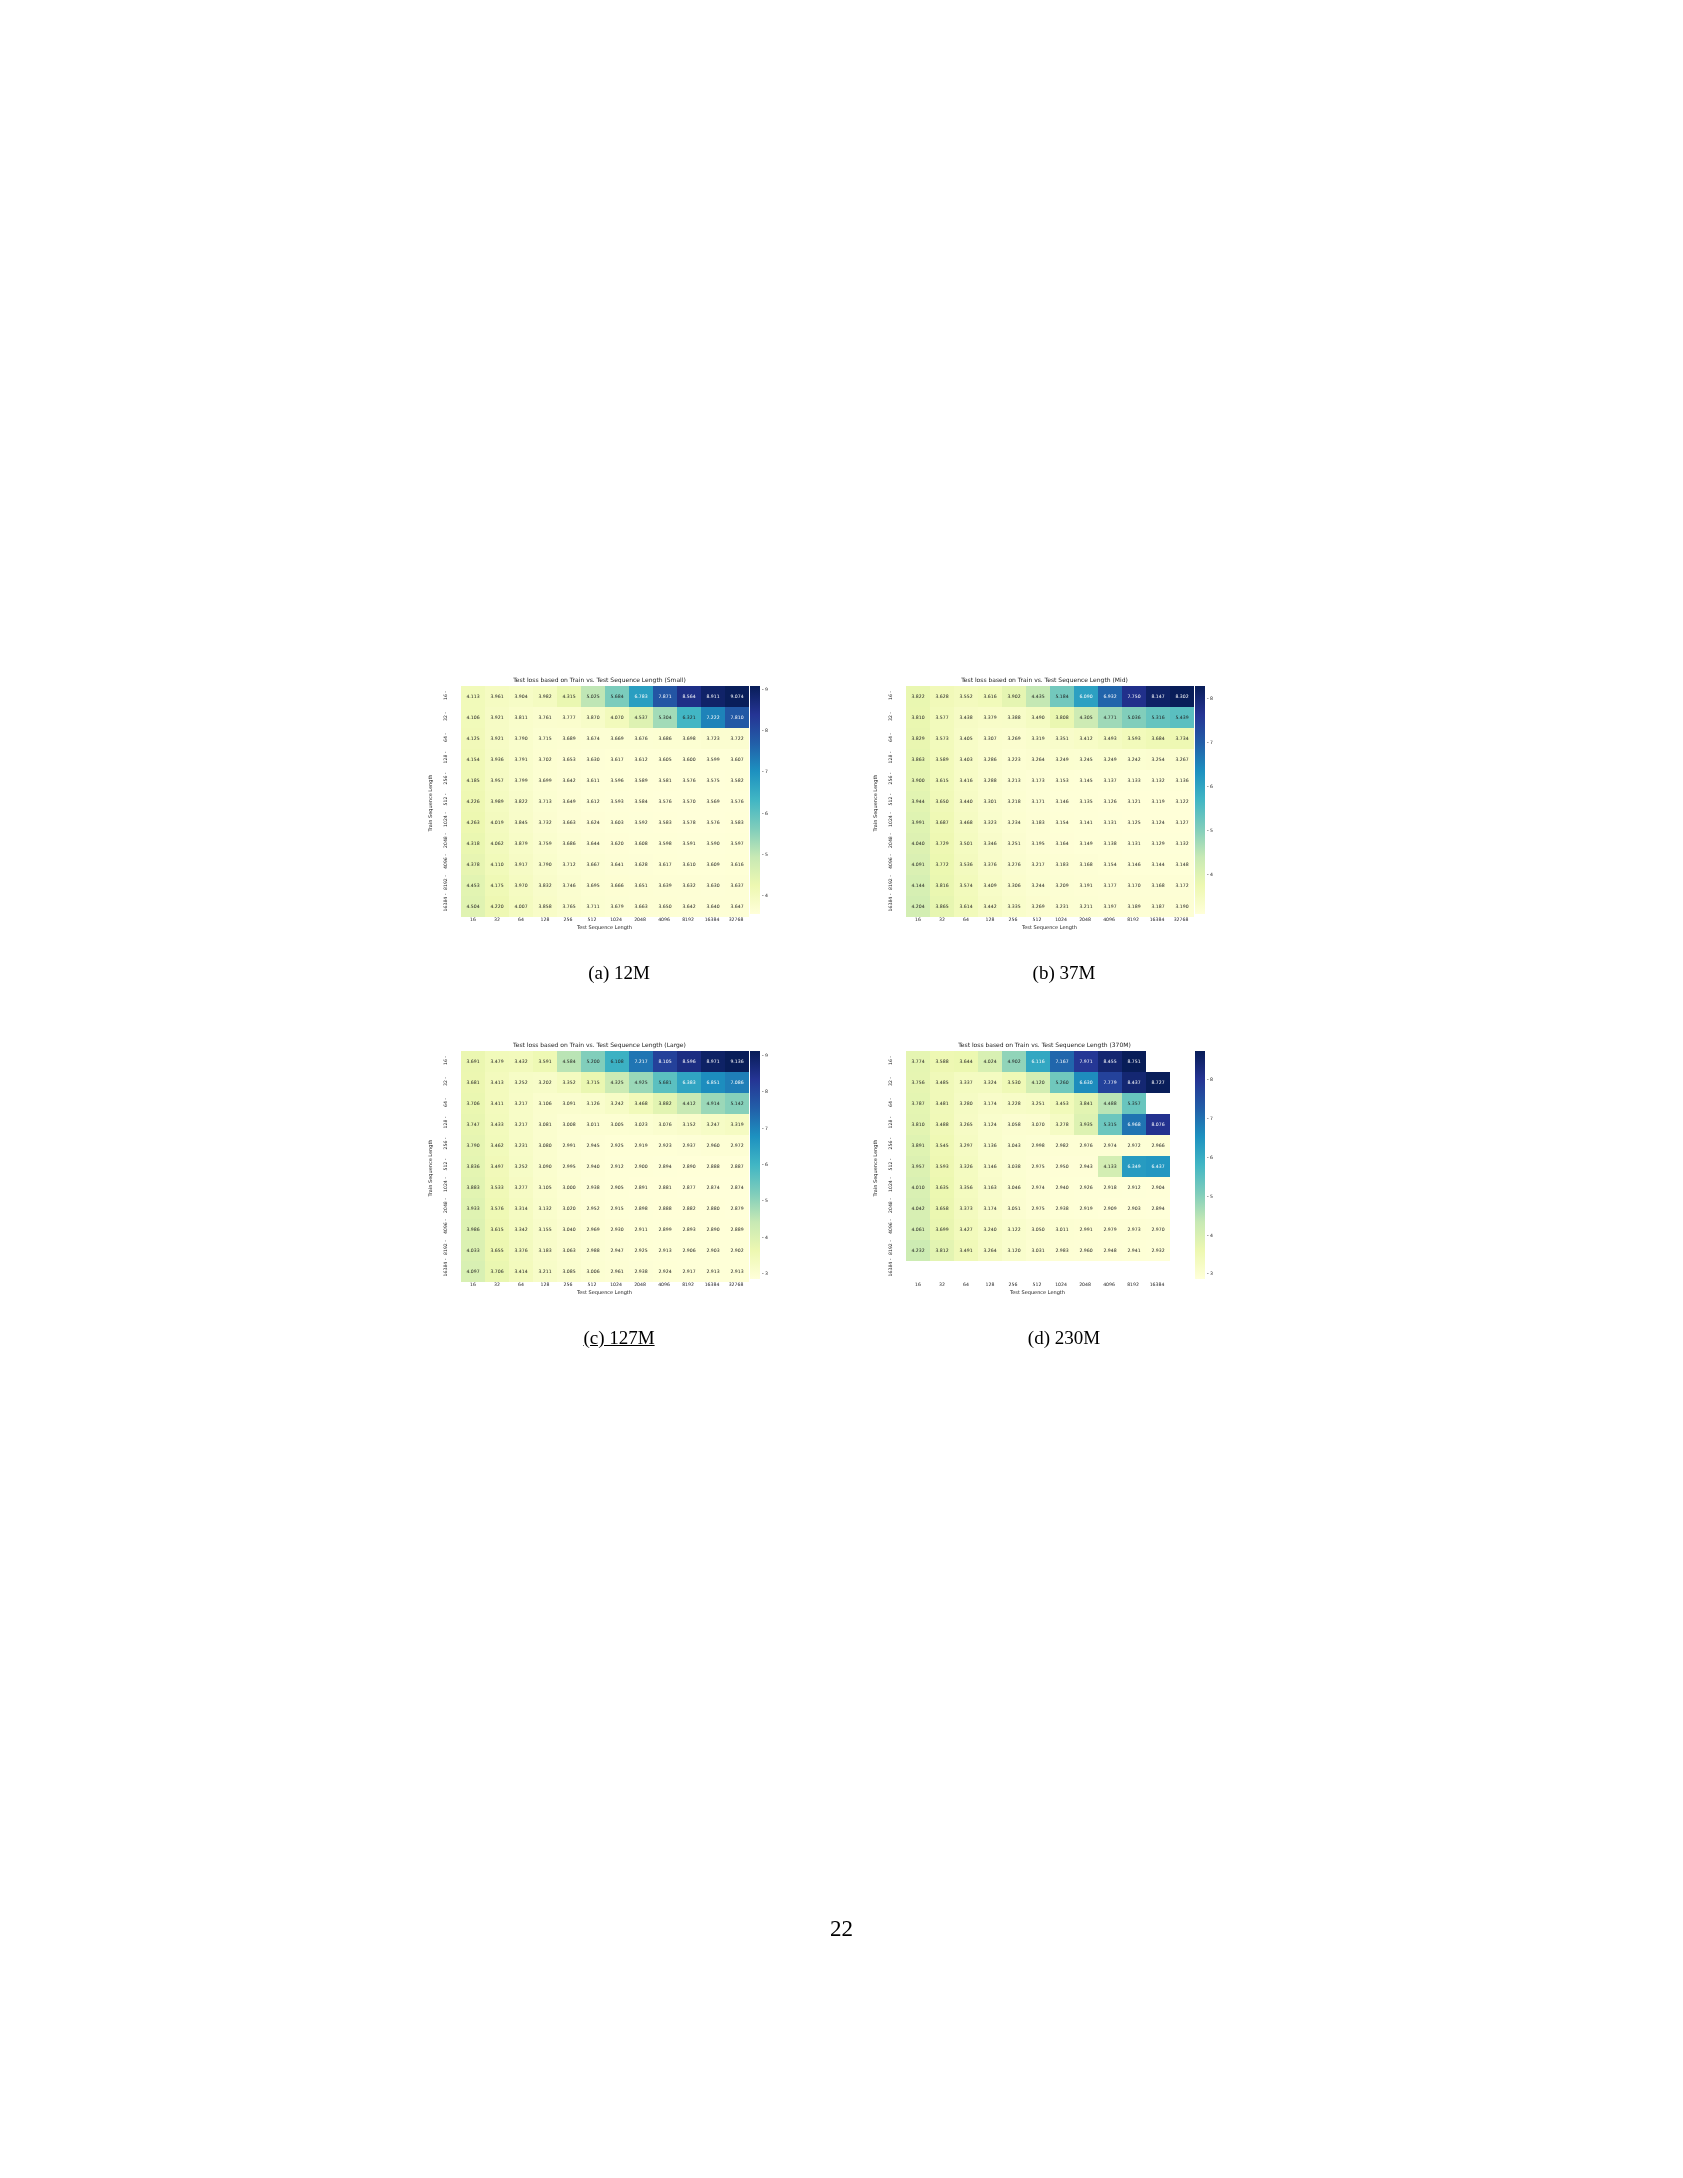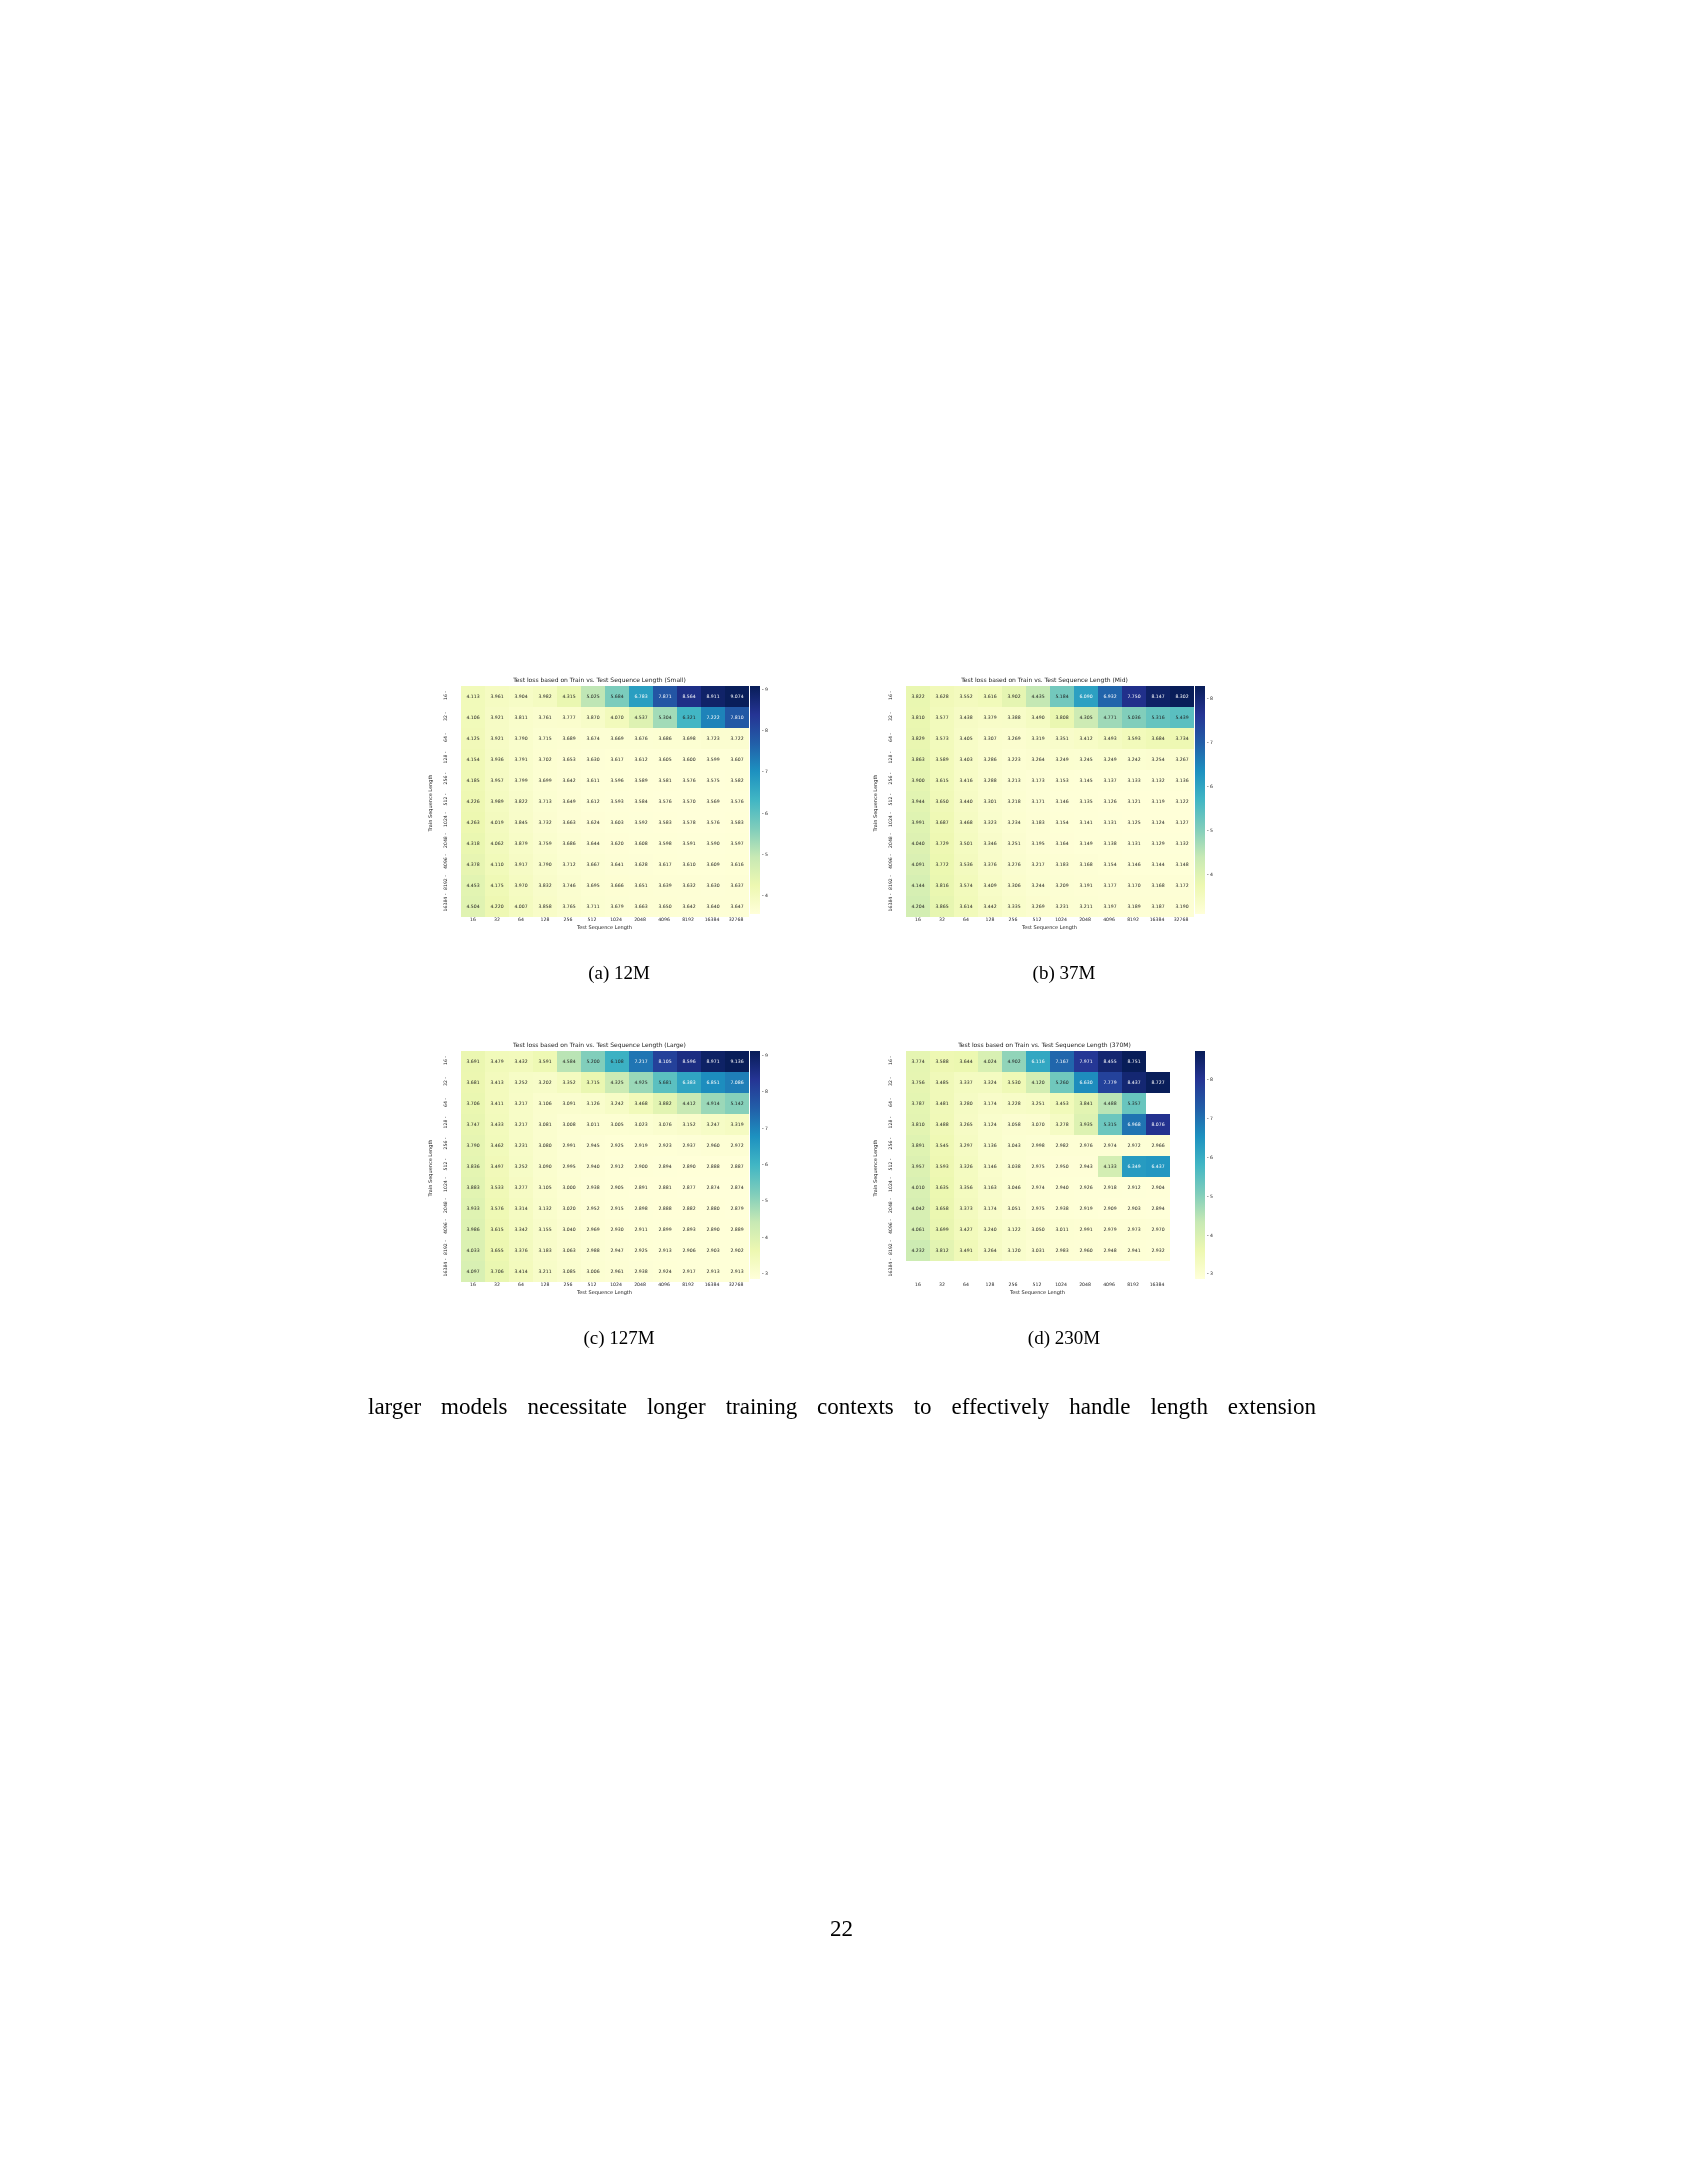--- a/index.html
+++ b/index.html
@@ -682,21 +682,20 @@
     <div class="cbtick" style="left: 331px; top: 230px;">- 3</div>
     <div class="cbtick" style="left: 331px; top: 192px;">- 4</div>
     <div class="cbtick" style="left: 331px; top: 153px;">- 5</div>
     <div class="cbtick" style="left: 331px; top: 114px;">- 6</div>
     <div class="cbtick" style="left: 331px; top: 75px;">- 7</div>
     <div class="cbtick" style="left: 331px; top: 36px;">- 8</div>
   </div>
 
 <div class="subcap" style="left:520px; top:962px;">(a)  12M</div>
 <div class="subcap" style="left:965px; top:962px;">(b)  37M</div>
-<div class="subcap" style="left:520px; top:1327px;">(c)  127M</div>
+<div class="subcap" style="left:520px; top:1327px;text-decoration:underline;">(c)  127M</div>
 <div class="subcap" style="left:965px; top:1327px;">(d)  230M</div>
 
 <div class="caption">
-  <span class="last">larger models necessitate longer training contexts to effectively handle length extension</span>
 </div>
 
 <div class="pagenum">22</div>
 
 
 </body></html>

